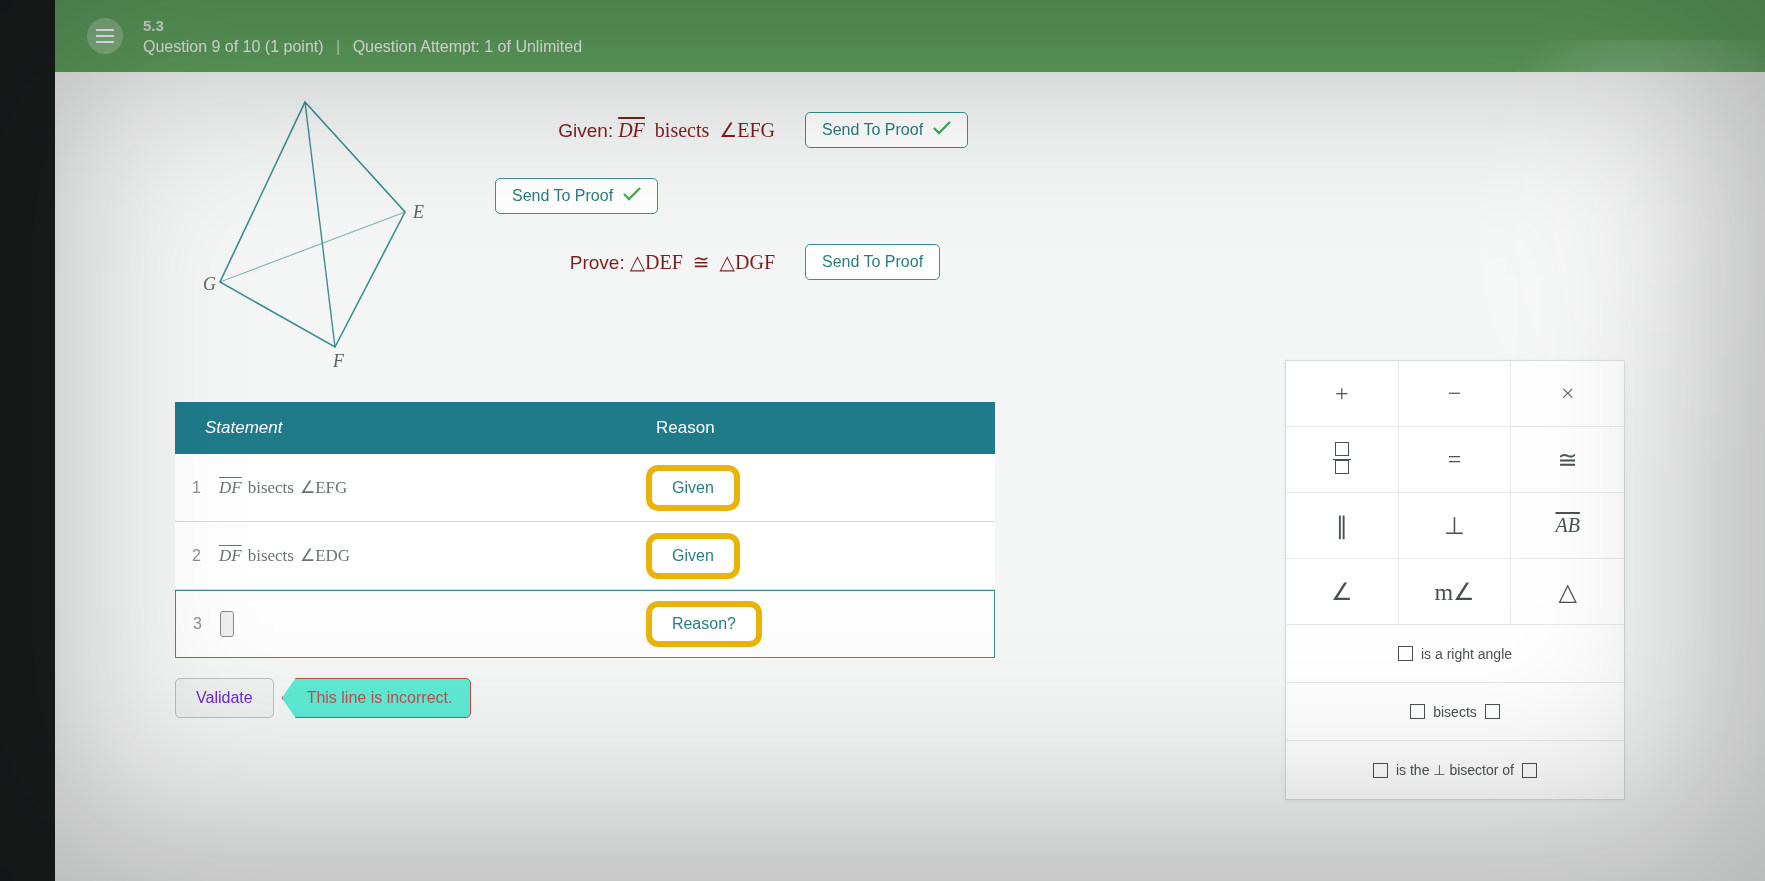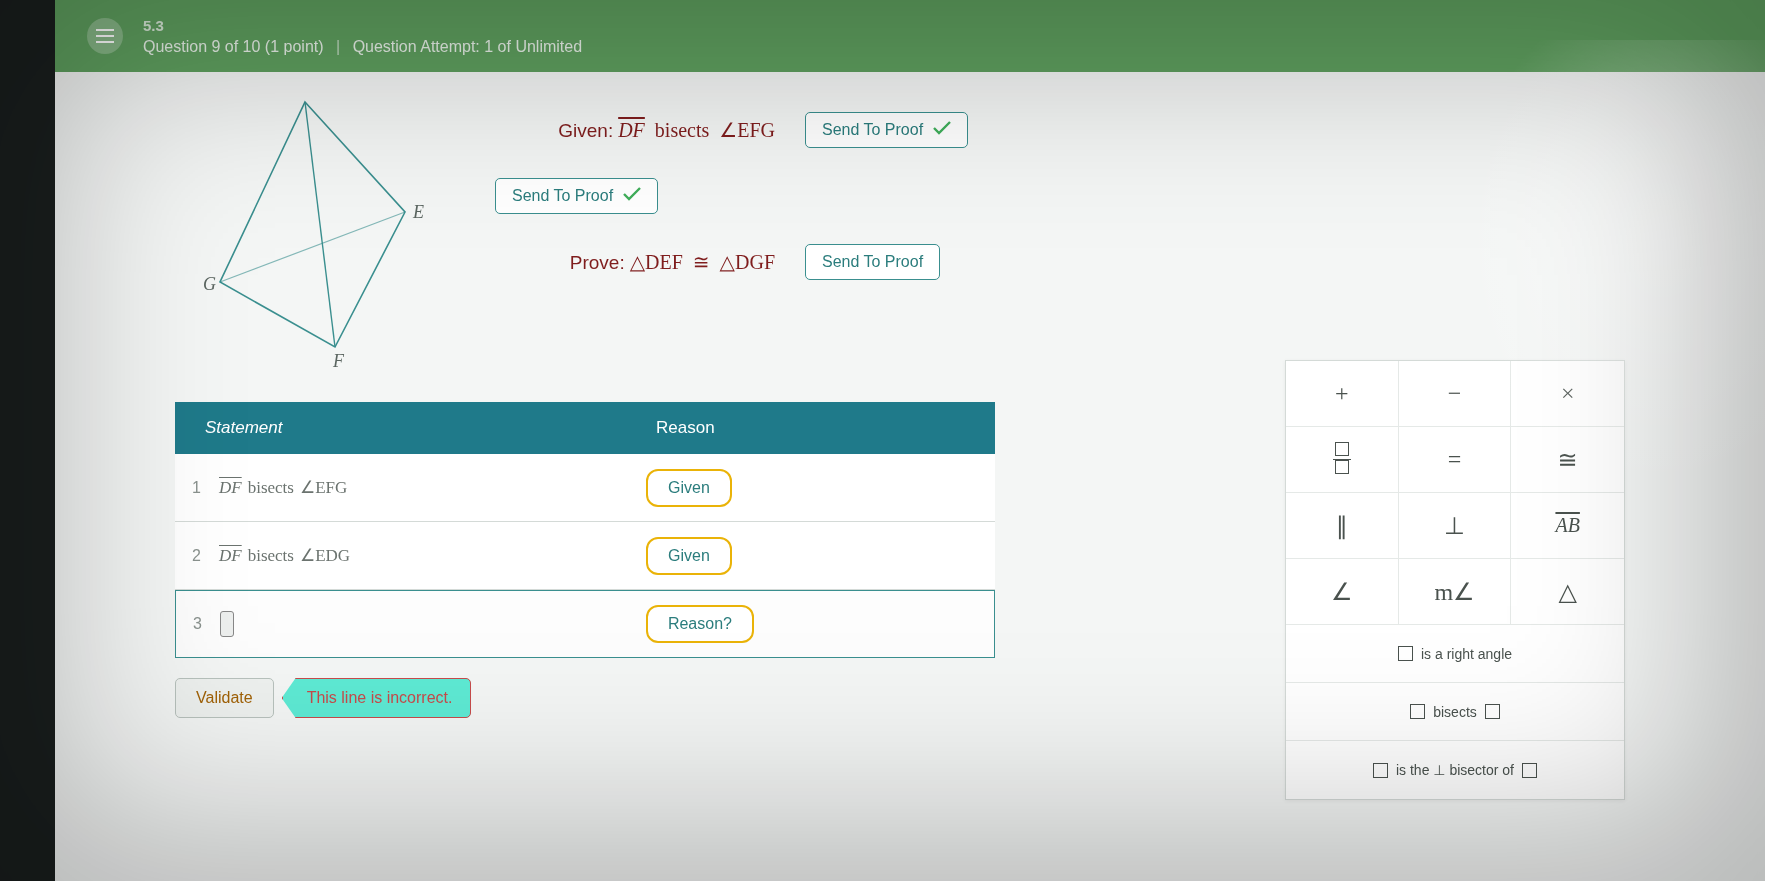--- a/index.html
+++ b/index.html
@@ -94,39 +94,39 @@
 }
 .proof-row.active {
   border:1px solid #3a8f8f;
   background:#fdfdfd;
 }
 .row-num { width:34px; text-align:right; color:#8a928e; font-size:16px; padding-right:8px;}
 .row-stmt { width:calc(55% - 34px); padding-left:10px; color:#6b736f; font-size:17px; font-family:"Times New Roman",serif; display:flex; align-items:center; gap:6px;}
 .row-stmt .overline { text-decoration: overline; font-style:italic; }
 .row-reason { width:45%; padding-left:20px; }
 .reason-btn {
-  border:2px solid #eab308;
+  border:6px solid #eab308;
   color:#2b7d7d;
   background:#fff;
   border-radius:12px;
   padding:8px 20px;
   font-size:16px;
   cursor:pointer;
 }
 .cursor-box {
   display:inline-flex;align-items:center;justify-content:center;
   width:14px;height:26px;border:1px solid #888;border-radius:3px;
   background:rgba(100,120,110,.1);
 }
 
 .validate-row { display:flex; align-items:center; gap:8px; margin-top:20px; }
 .validate-btn {
   border:1px solid #b8c2bd;
   background:#eef1ef;
-  color:#a16207;
+  color:#6d28d9;
   border-radius:5px;
   padding:10px 20px;
   font-size:16px;
   cursor:pointer;
 }
 .error-tag {
   border:1px solid #c74b4b;
   color:#c74b4b;
   background:#5eead4;
   border-radius:0 5px 5px 0;

